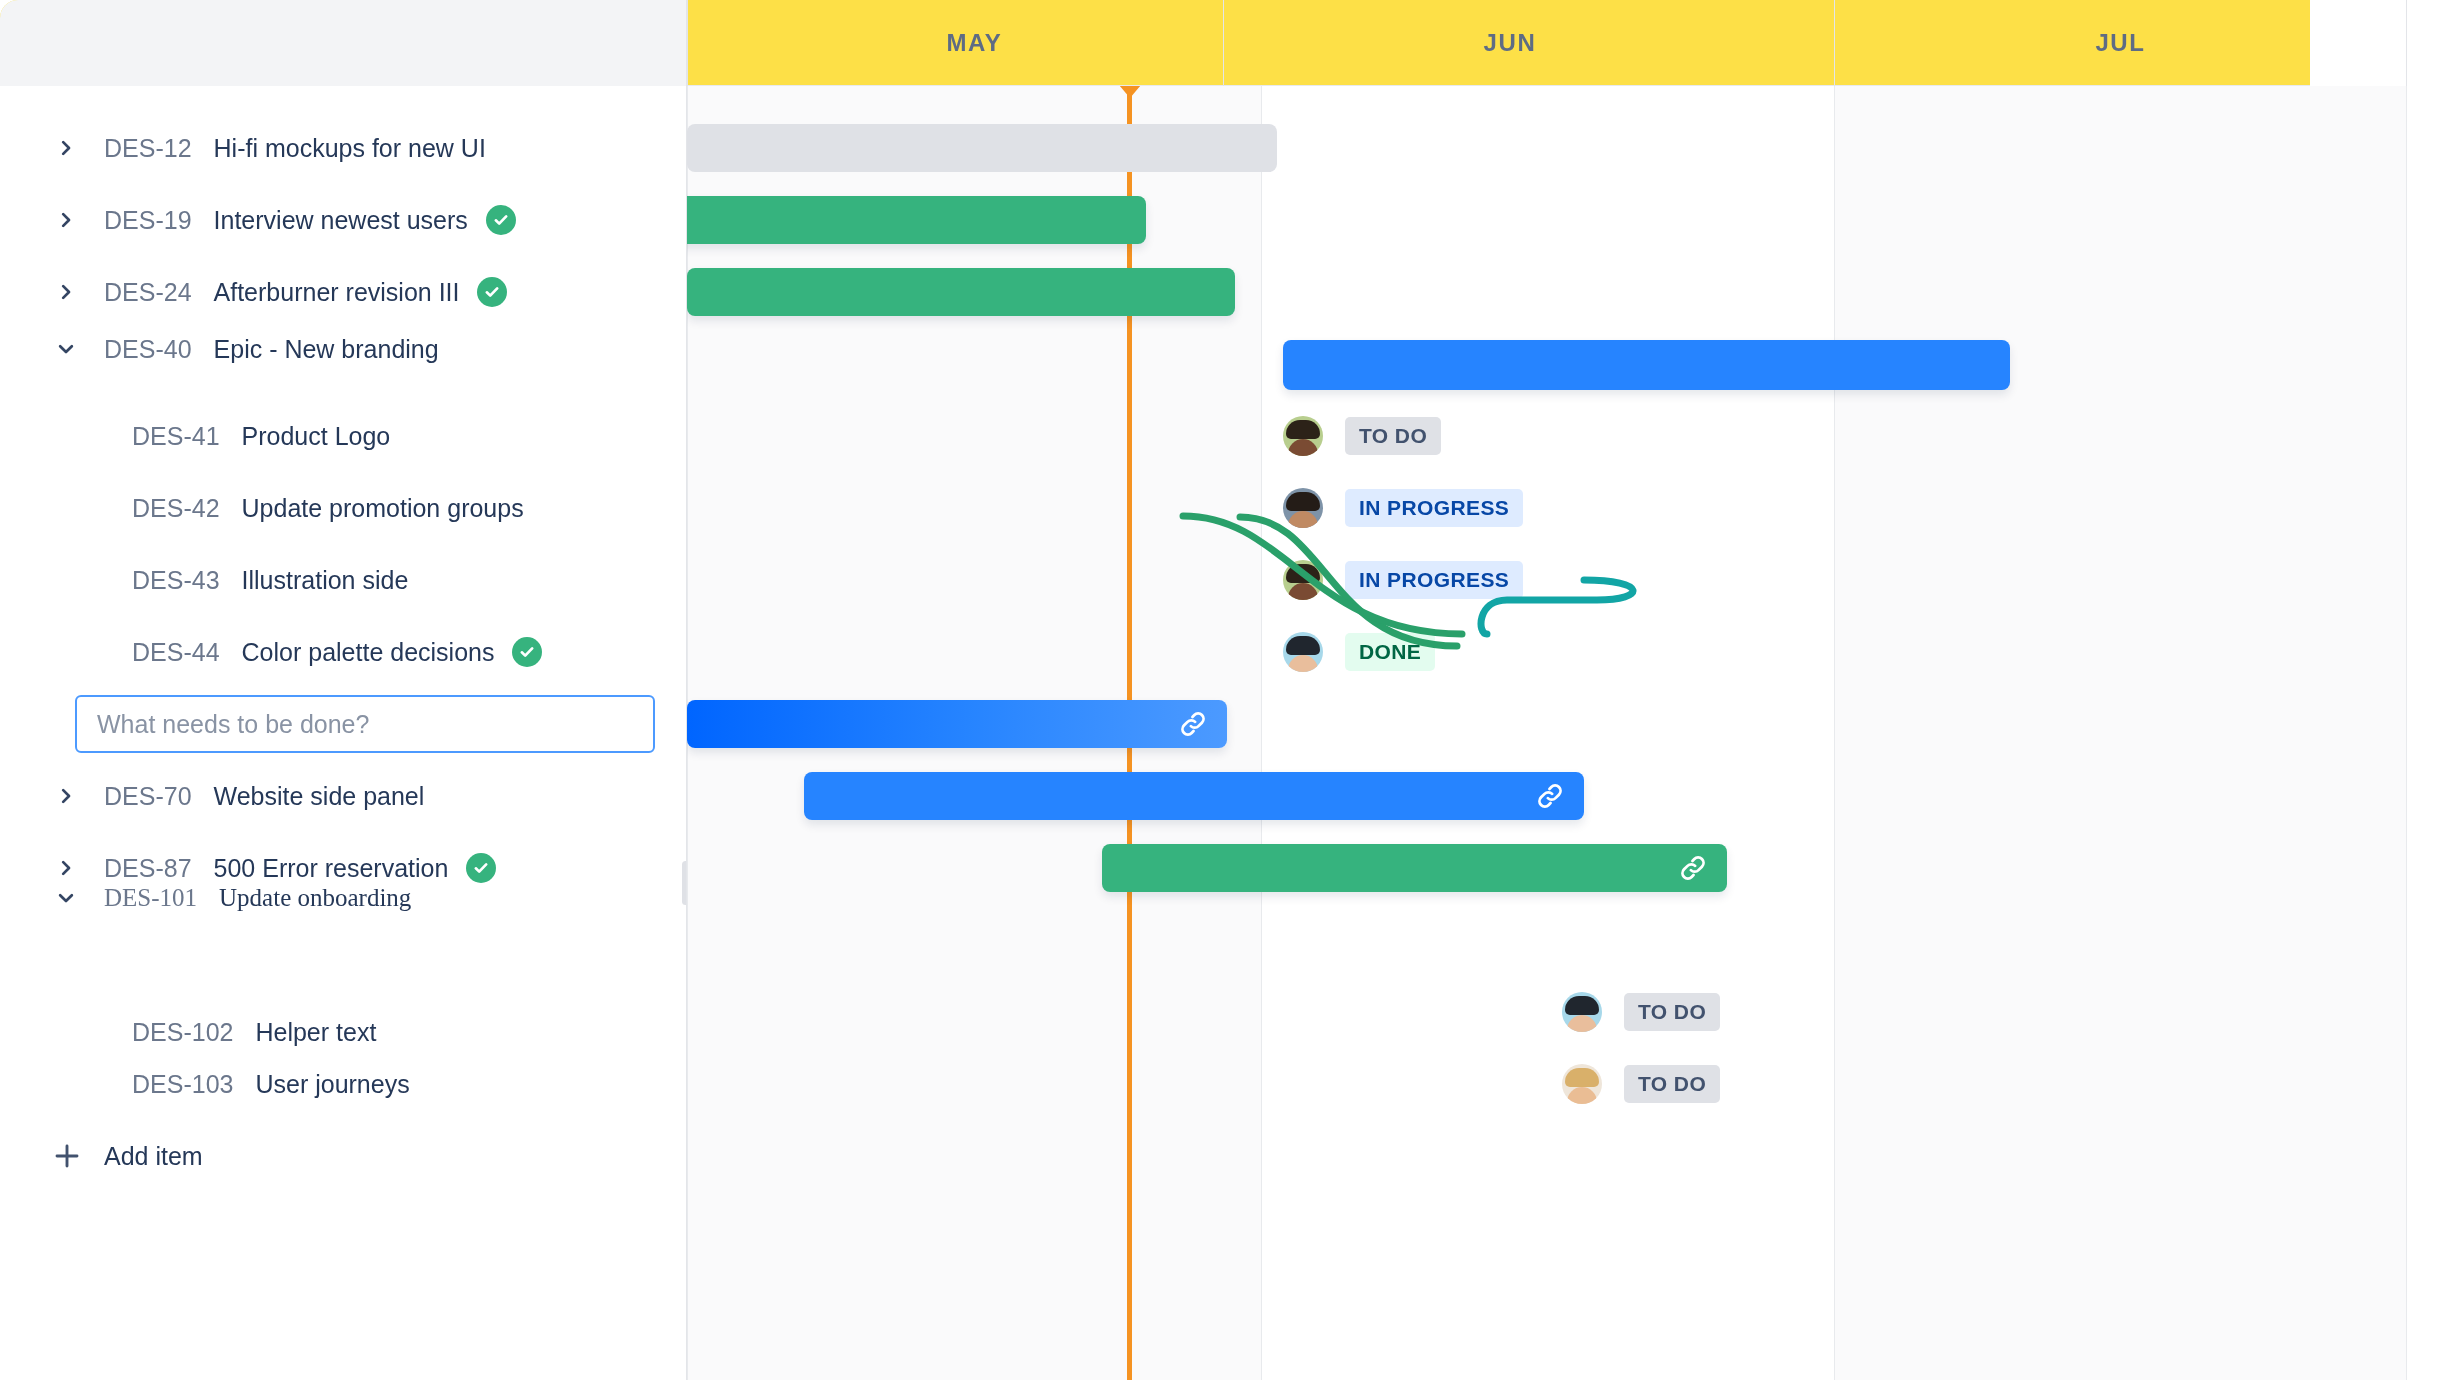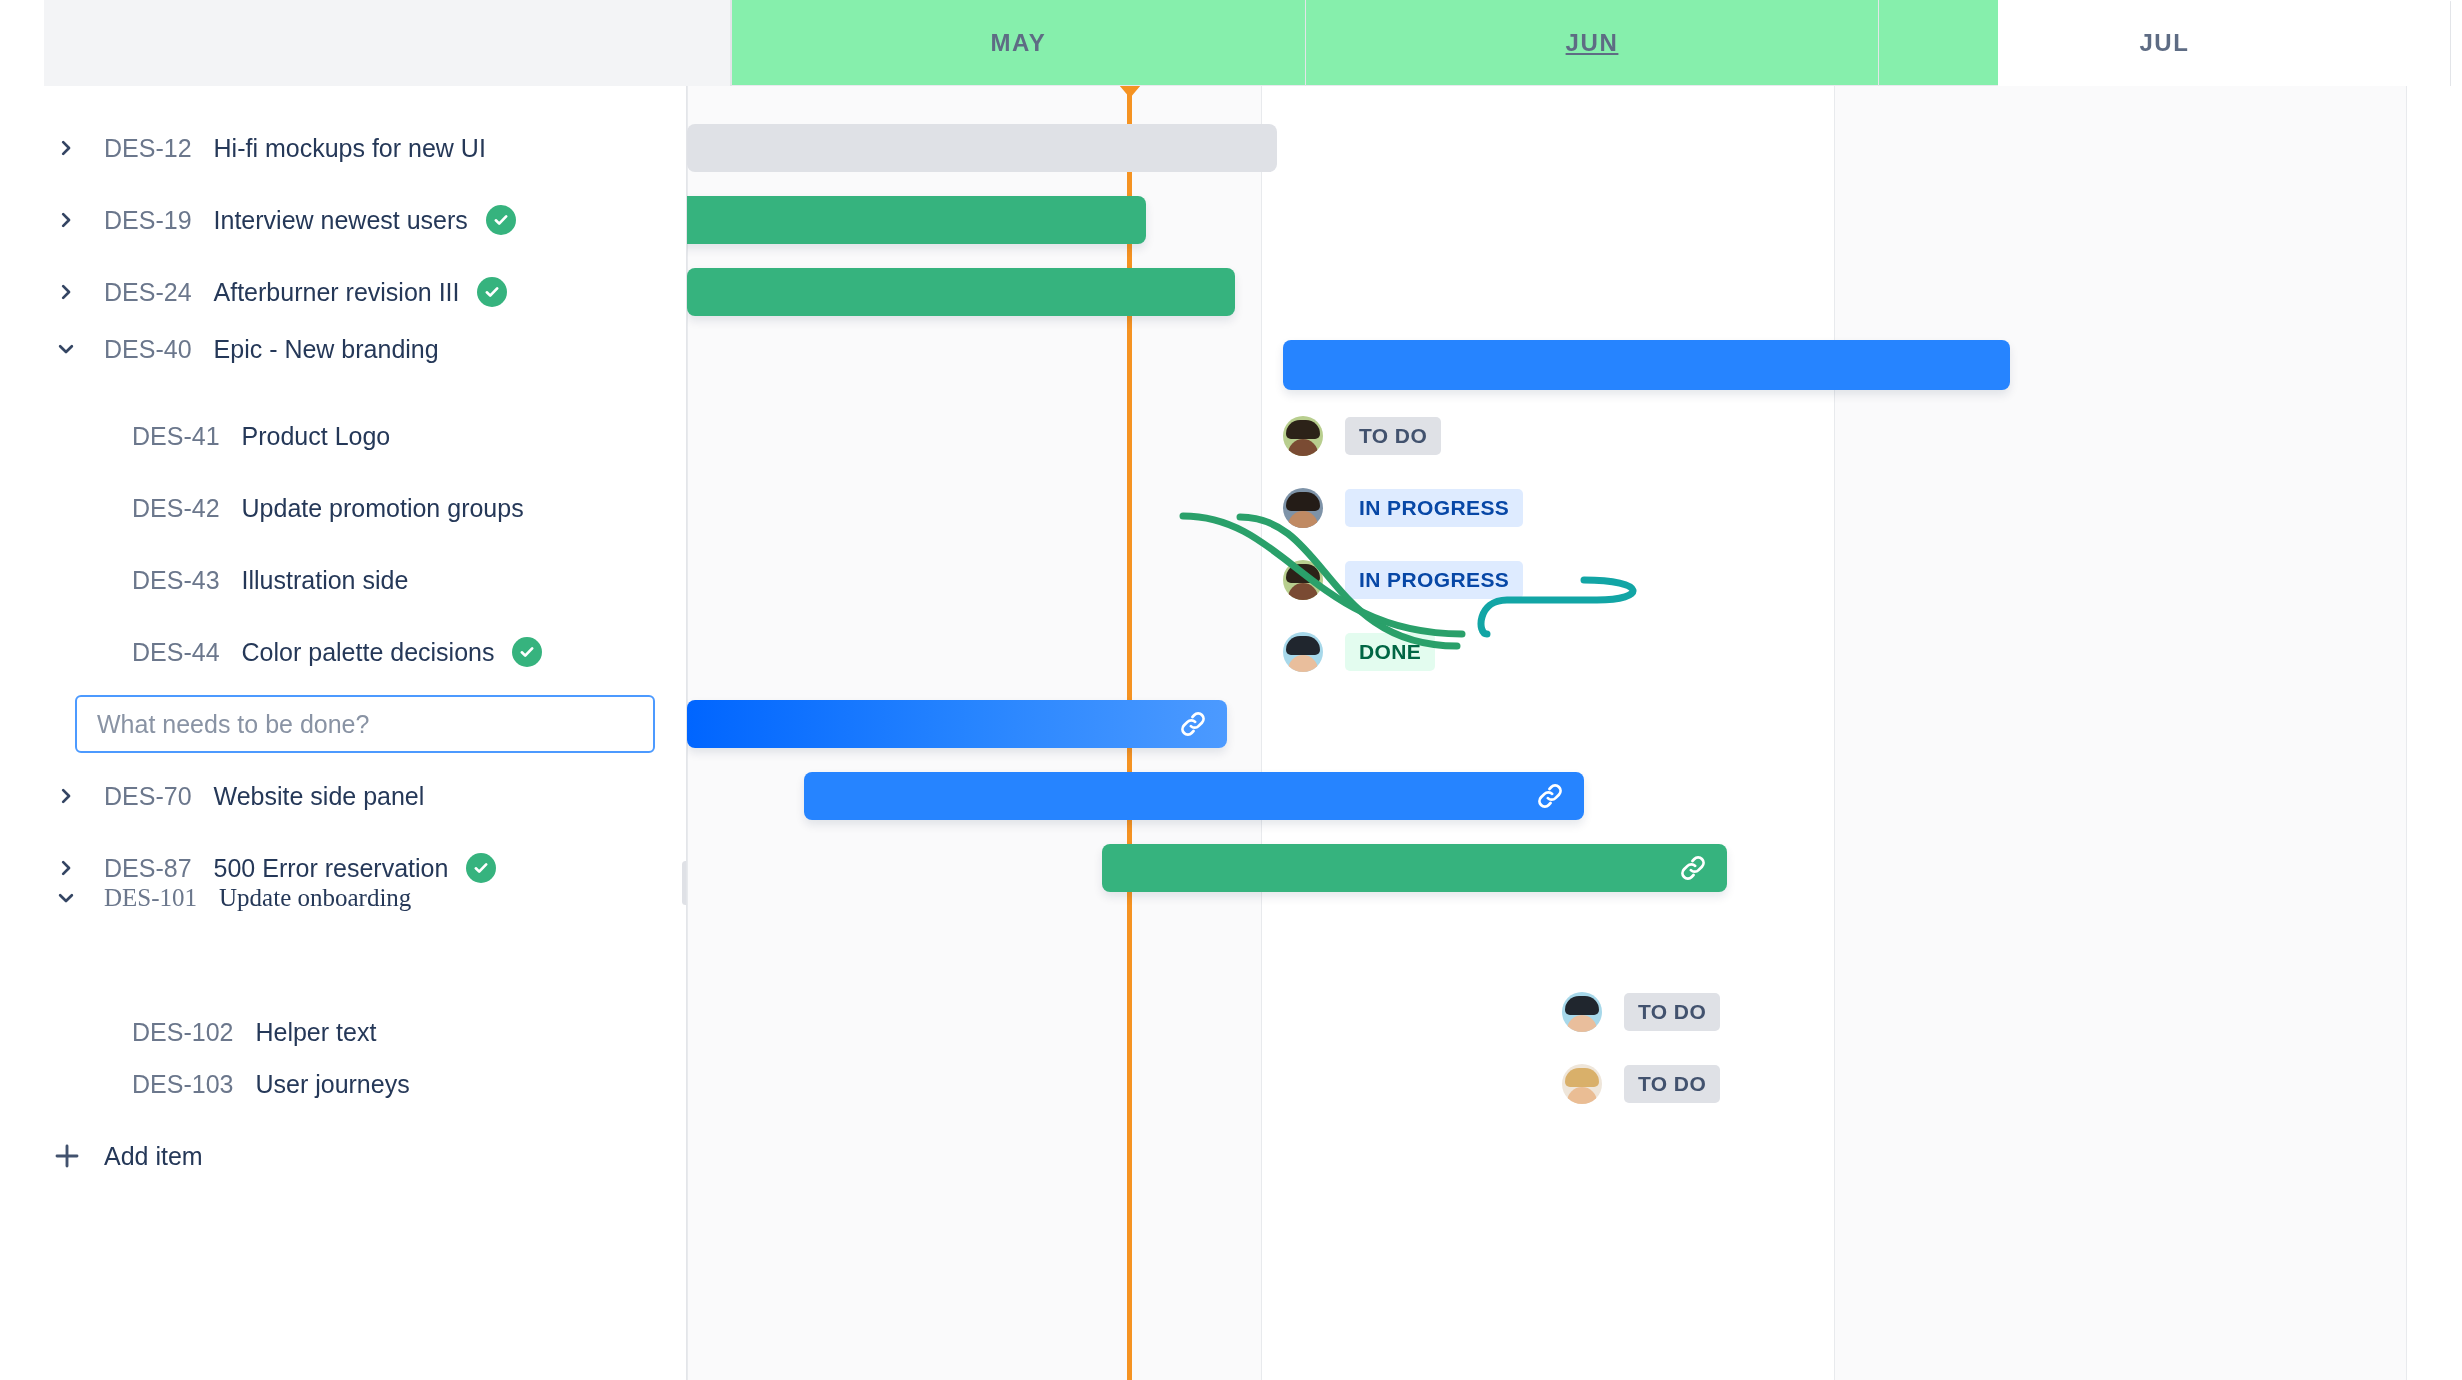--- a/index.html
+++ b/index.html
@@ -14,24 +14,23 @@
     position: relative;
     width: 2462px; height: 1380px;
     background: #ffffff;
     border-radius: 18px;
     overflow: hidden;
   }
 
   
   .header {
     position: absolute; left: 0; top: 0;
-    width: 1954px; height: 86px;
-    background: #86efac;
+    width: 2310px; height: 86px;
+    background: #fde047;
     border-bottom: 1px solid #E8EAED;
-    margin-left: 44px;
   }
   .header-left {
     position: absolute; left: 0; top: 0;
     width: 687px; height: 86px;
     background: #F3F4F6;
     border-right: 1px solid #E3E5E9;
   }
   .month-cell {
     position: absolute; top: 0; height: 86px;
     display: flex; align-items: center; justify-content: center;
@@ -225,21 +224,21 @@
 </style>
 </head>
 <body>
 
 <div id="app">
 
   <div class="header">
     <div class="header-left"></div>
     <div id="month-headers">
         <div class="month-cell" style="left: 687px; width: 574px;">MAY</div>
-        <div class="month-cell" style="left: 1261px; width: 573px; text-decoration: underline;">JUN</div>
+        <div class="month-cell" style="left: 1223px; width: 573px;">JUN</div>
         <div class="month-cell" style="left: 1834px; width: 572px;">JUL</div>
         <div class="month-cell" style="left: 2406px; width: 56px;"></div>
       </div>
   </div>
 
   <div class="grid-area">
     <div id="grid-columns">
         <div class="col-shade" style="left: 0px; width: 574px;"></div>
         <div class="col-line" style="left: 0px;"></div>
         <div class="col-line" style="left: 574px;"></div>

